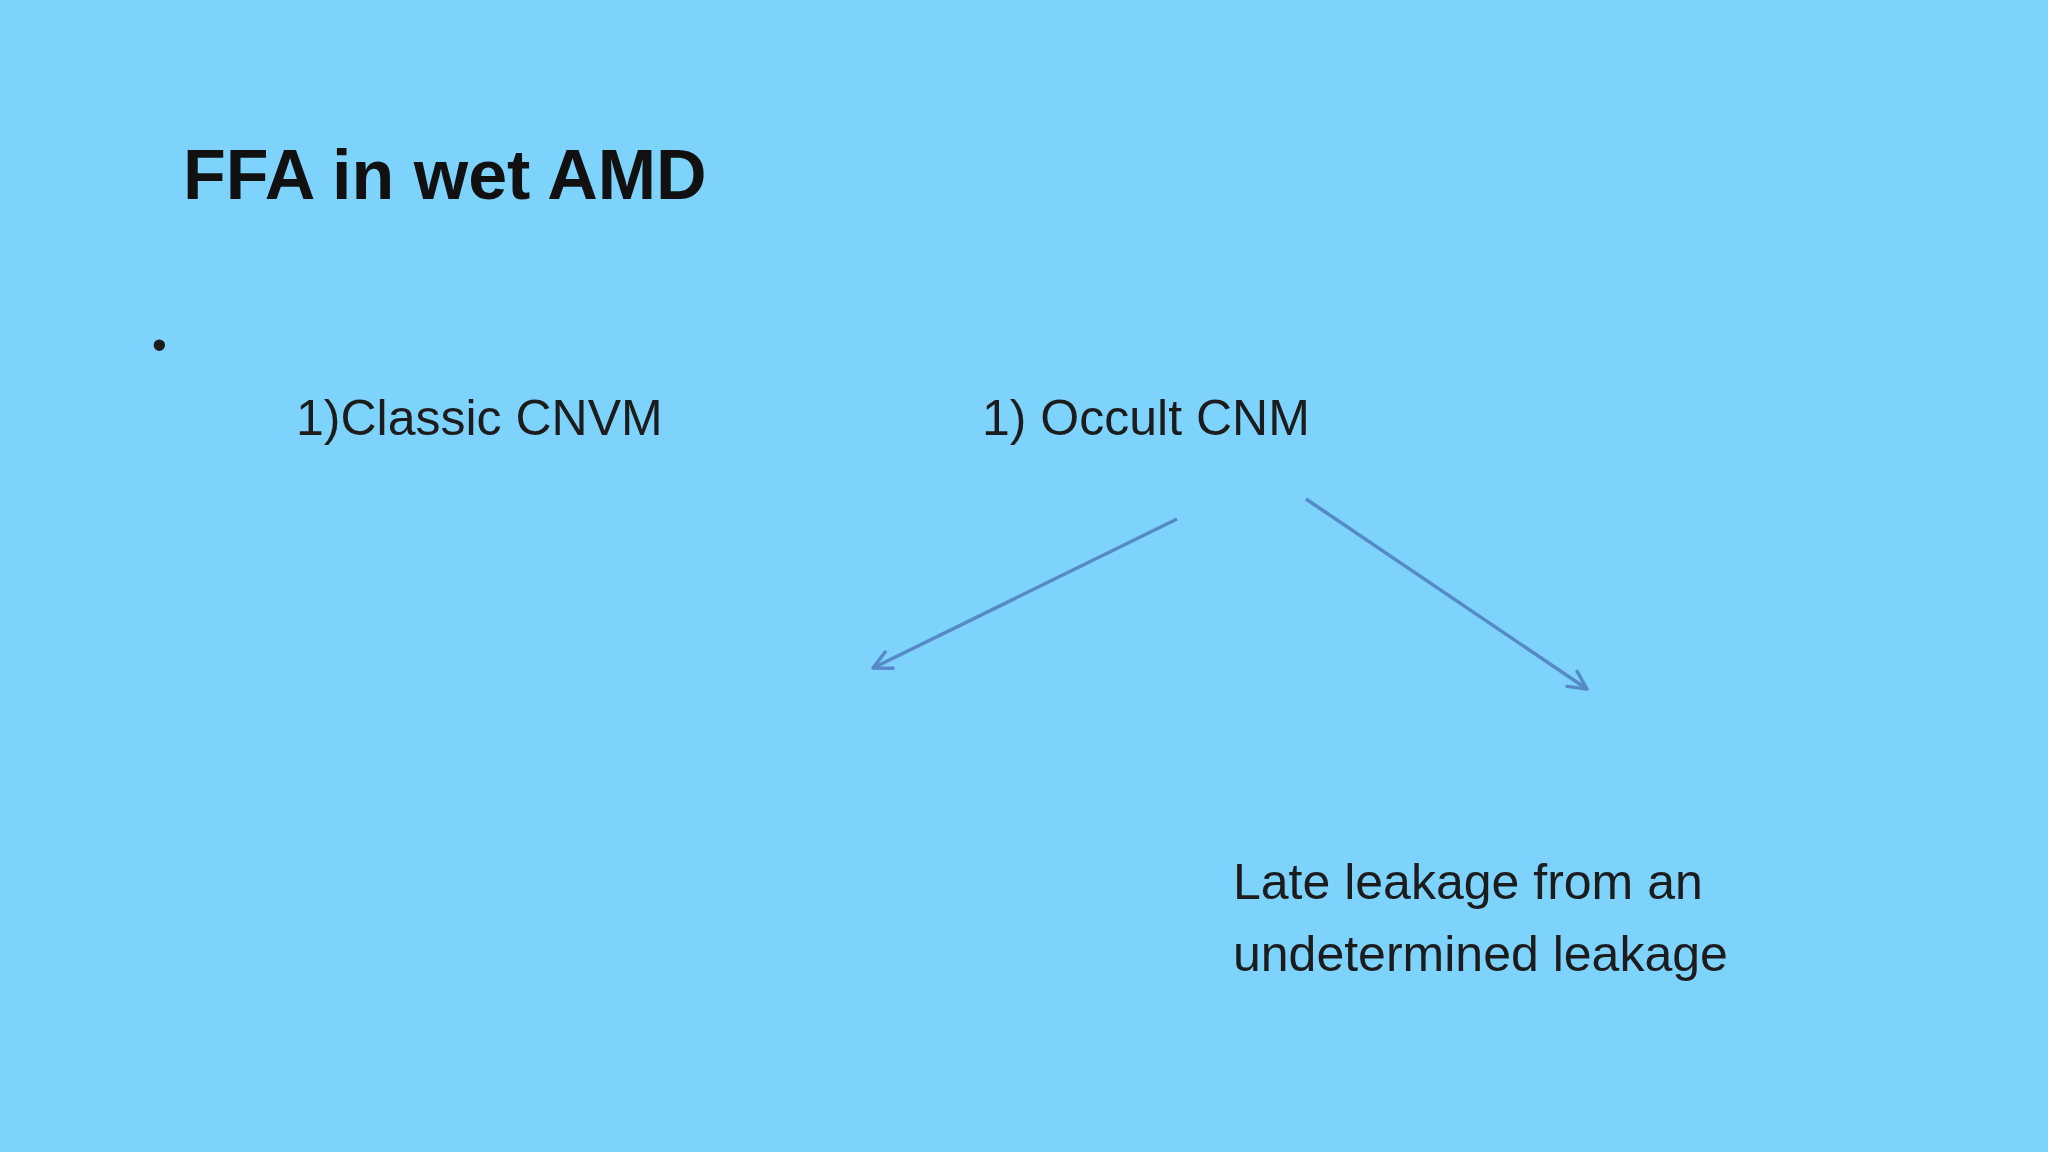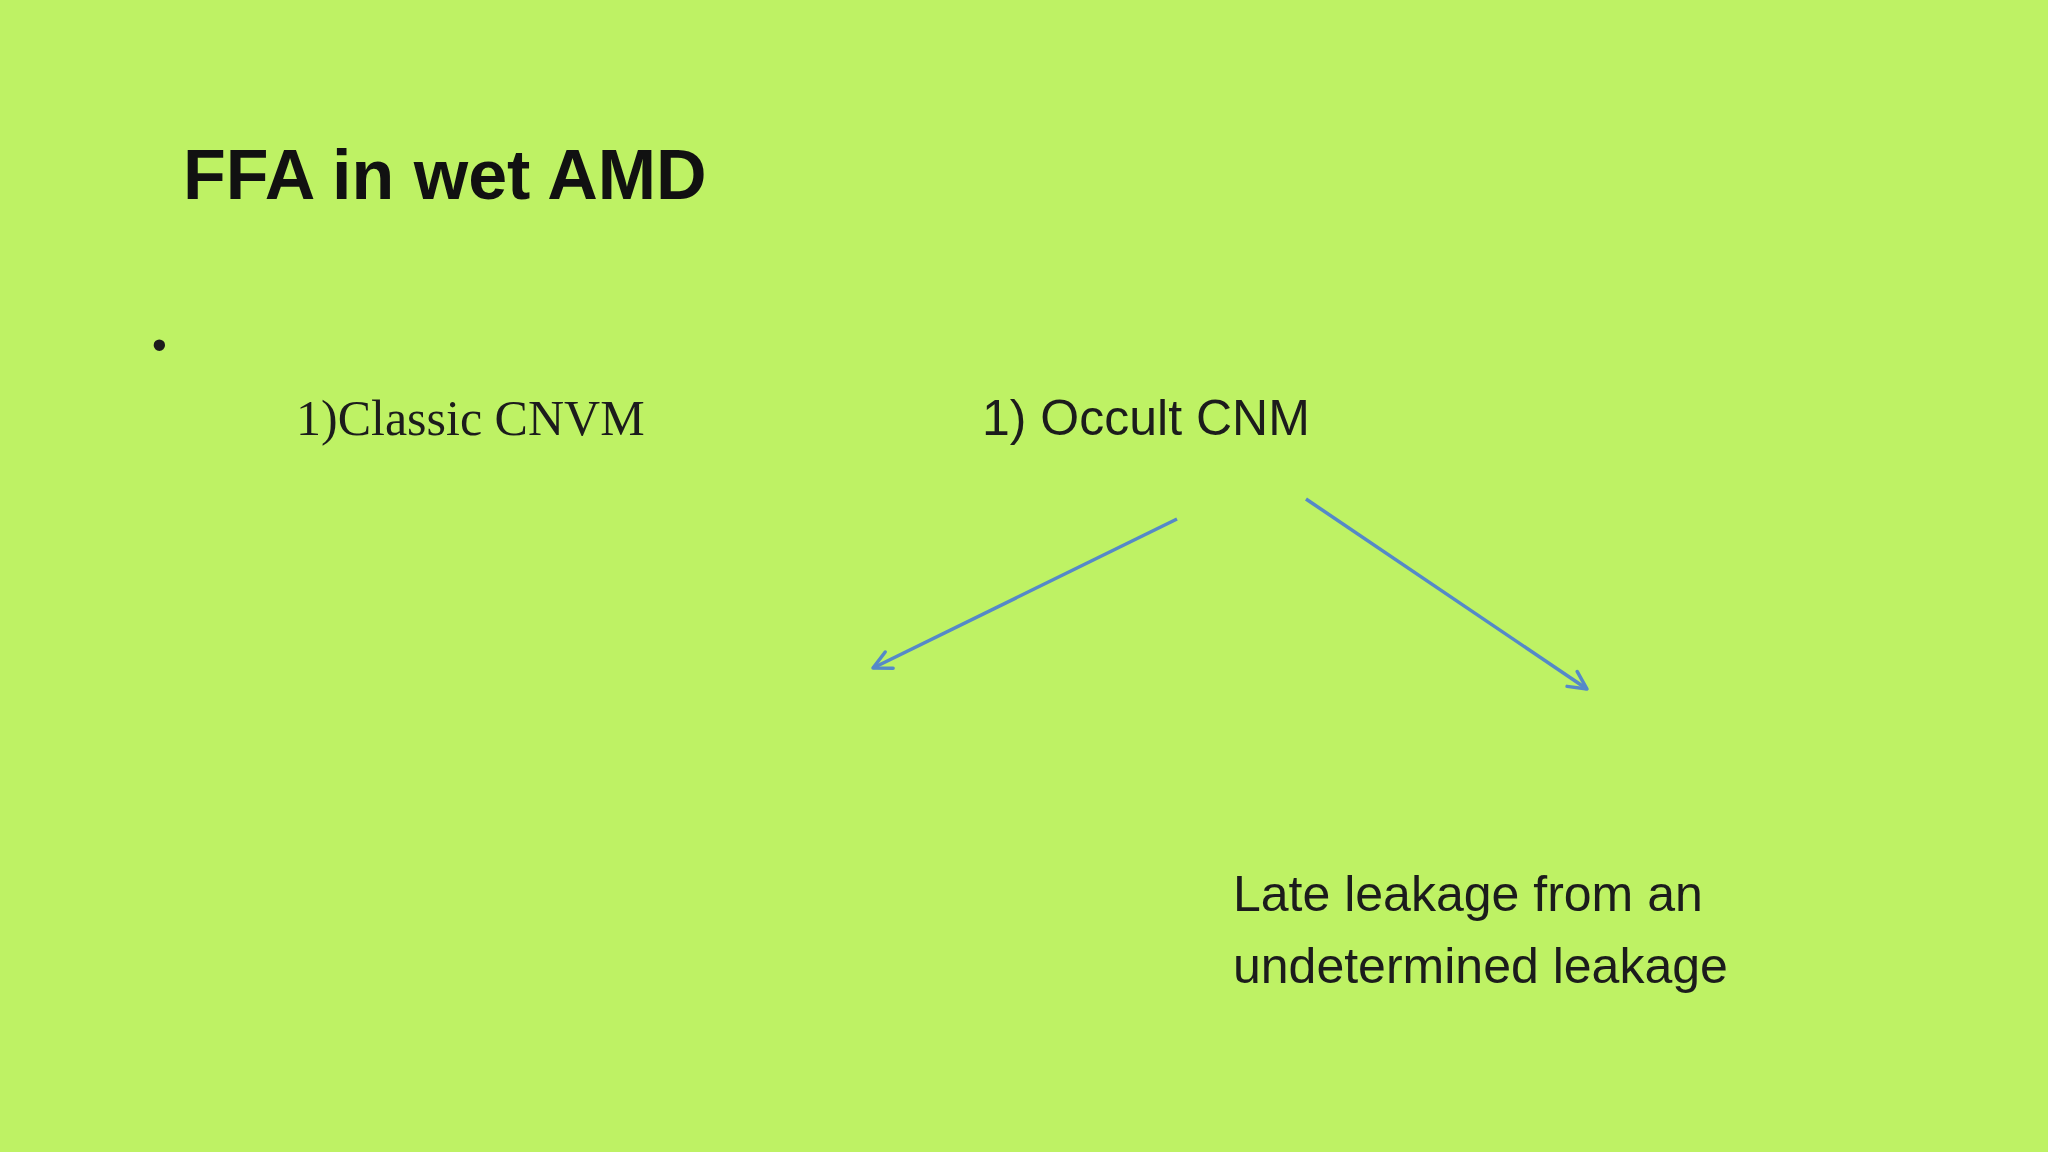--- a/index.html
+++ b/index.html
@@ -4,21 +4,21 @@
 <style>
   html, body {
     margin: 0;
     padding: 0;
     background: #ffffff;
   }
   .slide {
     position: relative;
     width: 2048px;
     height: 1152px;
-    background: #bef264;
+    background: #7dd3fc;
     overflow: hidden;
     font-family: "Liberation Sans", "DejaVu Sans", sans-serif;
     color: #1c1c1c;
   }
   .abs { position: absolute; white-space: nowrap; }
 
   .slide-title {
     left: 183px;
     top: 140px;
     font-size: 70px;
@@ -32,30 +32,29 @@
     line-height: 1;
     color: #1c1c1c;
   }
   .bullet-marker {
     left: 152px;
     top: 320px;
     font-size: 42px;
     line-height: 50px;
   }
   .bullet-text  { left: 198px; top: 318px; }
-  .item-classic { left: 296px; top: 393px; font-family: Liberation Serif, serif; }
+  .item-classic { left: 296px; top: 393px; }
   .item-occult  { left: 982px; top: 393px; }
   .leaf-fibro   { left: 618px; top: 777px; }
   .leaf-late {
     left: 1233px;
     top: 846px;
     font-size: 50px;
     line-height: 72px;
     color: #1c1c1c;
-    margin-top: 12px;
   }
   .arrow-layer {
     position: absolute;
     left: 0; top: 0;
     width: 2048px;
     height: 1152px;
     pointer-events: none;
   }
 </style>
 </head>

